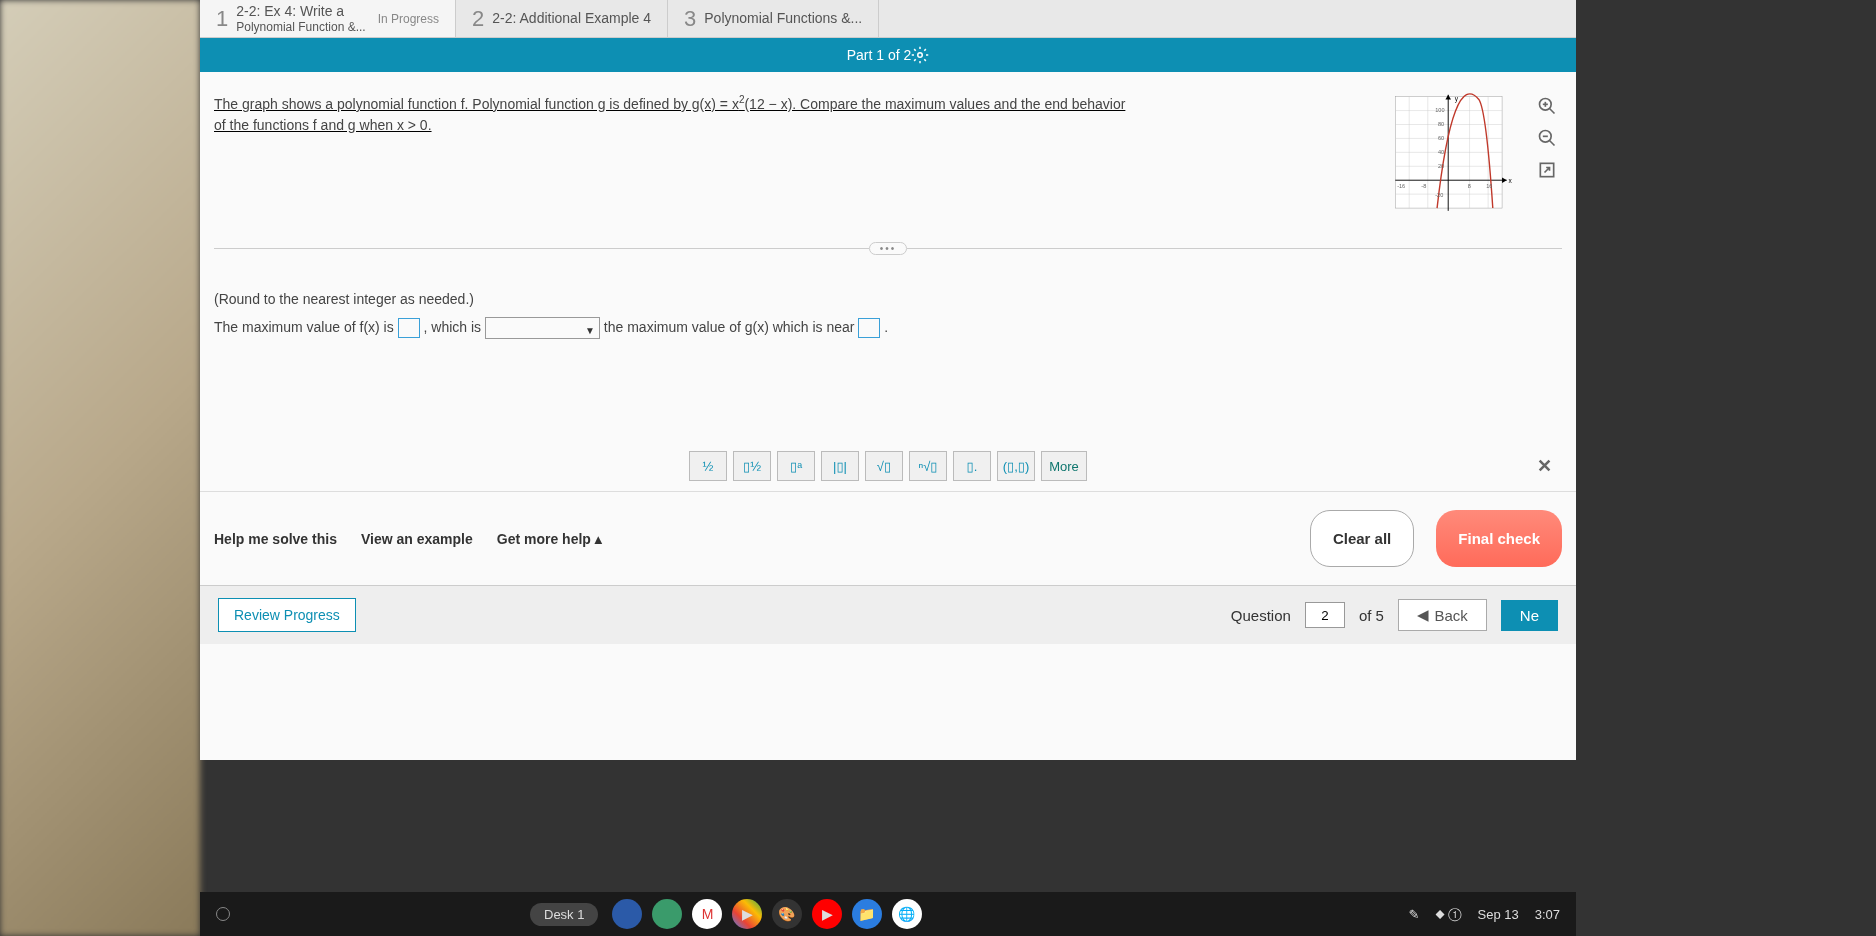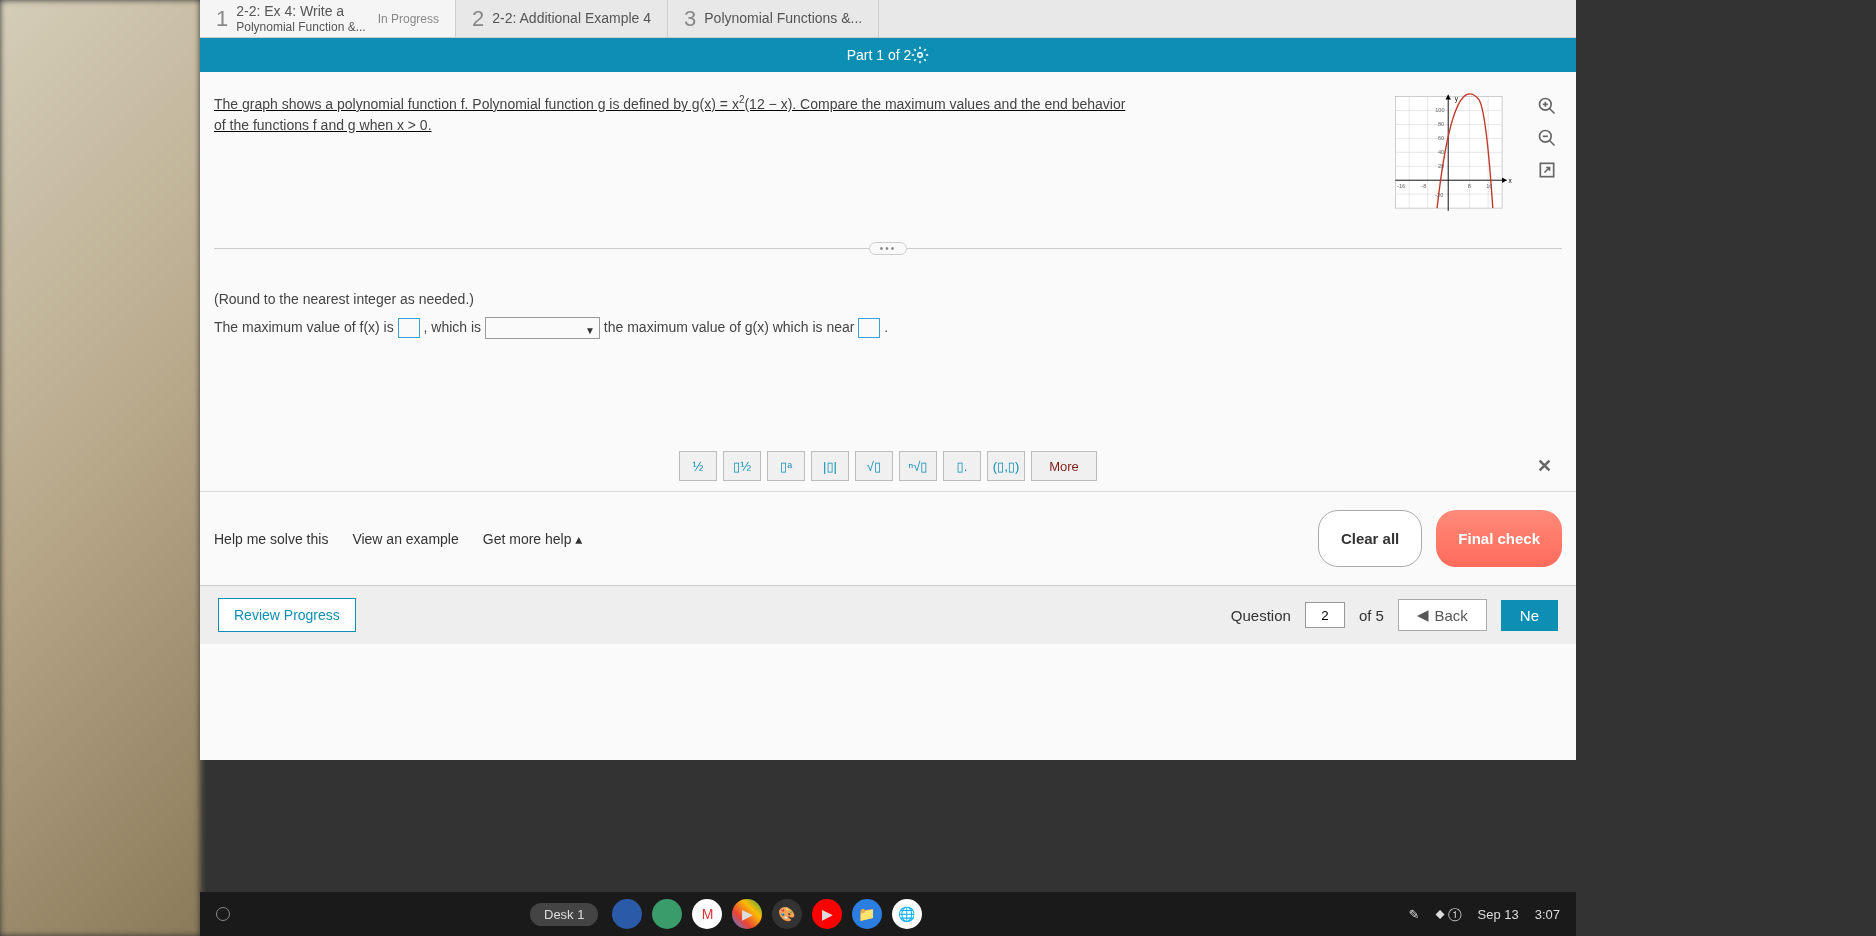--- a/index.html
+++ b/index.html
@@ -32,27 +32,27 @@
 .divider-pill { border: 1px solid #ccc; border-radius: 10px; padding: 0 10px; font-size: 10px; color: #888; letter-spacing: 2px; }
 
 .answer-area { padding: 20px 0; font-size: 14px; color: #444; line-height: 2; }
 .input-box { display: inline-block; width: 22px; height: 20px; border: 1.5px solid #3aa0d8; vertical-align: middle; }
 .input-box.b2 { width: 22px; }
 .dropdown { display: inline-block; width: 115px; height: 22px; border: 1px solid #999; vertical-align: middle; position: relative; }
 .dropdown::after { content: "▼"; position: absolute; right: 4px; top: 3px; font-size: 10px; color: #333; }
 
 .math-palette { display: flex; align-items: center; justify-content: center; gap: 6px; padding: 10px 0; position: relative; }
 .pal-btn { width: 38px; height: 30px; border: 1px solid #bbb; background: #f0f0f0; display: flex; align-items: center; justify-content: center; font-size: 13px; color: #0d8fb3; cursor: pointer; }
-.pal-btn.more { width: 66px; color: #7f1d1d; font-size: 13px; }
+.pal-btn.more { width: 46px; color: #0f766e; font-size: 13px; }
 .pal-close { position: absolute; right: 10px; font-size: 18px; color: #666; cursor: pointer; font-weight: bold; }
 
 .help-row { display: flex; align-items: center; justify-content: space-between; padding: 18px 14px; border-top: 1px solid #ddd; }
-.help-links { display: flex; gap: 24px; font-size: 14px; font-weight: normal; color: #333; }
+.help-links { display: flex; gap: 24px; font-size: 14px; font-weight: bold; color: #333; }
 .help-links span { cursor: pointer; }
-.help-actions { display: flex; gap: 14px; }
+.help-actions { display: flex; gap: 22px; }
 .btn-clear { background: #fff; border: 1.5px solid #aaa; border-radius: 20px; padding: 8px 22px; font-size: 15px; font-weight: bold; color: #333; cursor: pointer; }
 .btn-final { background: linear-gradient(#ff8a7a,#ff6b5a); border: none; border-radius: 20px; padding: 20px 22px; font-size: 15px; font-weight: bold; color: #fff; cursor: pointer; }
 
 .footer-bar { display: flex; align-items: center; justify-content: space-between; padding: 12px 18px; background: #eee; border-top: 1px solid #ccc; }
 .btn-review { border: 1.5px solid #0d8fb3; color: #0d8fb3; background: #fff; padding: 8px 15px; font-size: 14px; cursor: pointer; }
 .footer-right { display: flex; align-items: center; gap: 14px; font-size: 15px; color: #333; }
 .q-input { width: 40px; height: 26px; border: 1px solid #999; text-align: center; }
 .btn-nav { border: 1.5px solid #aaa; background: #fff; padding: 6px 18px; font-size: 15px; color: #555; cursor: pointer; display: flex; align-items: center; gap: 6px; }
 .btn-nav.next { background: #0d8fb3; color: #fff; border-color: #0d8fb3; }
 

